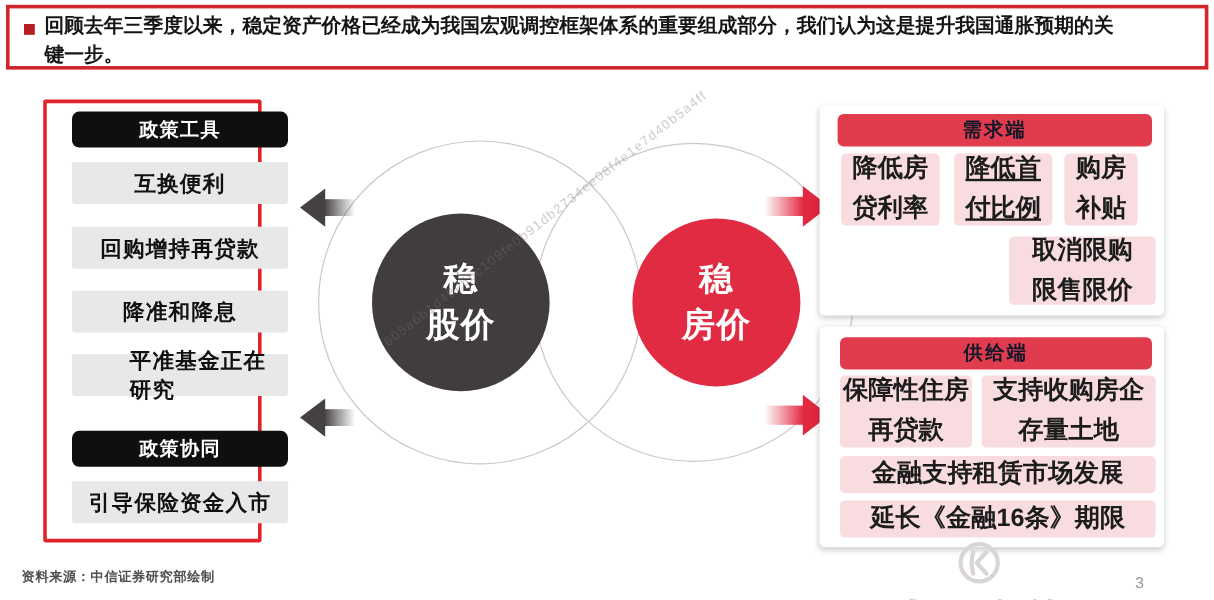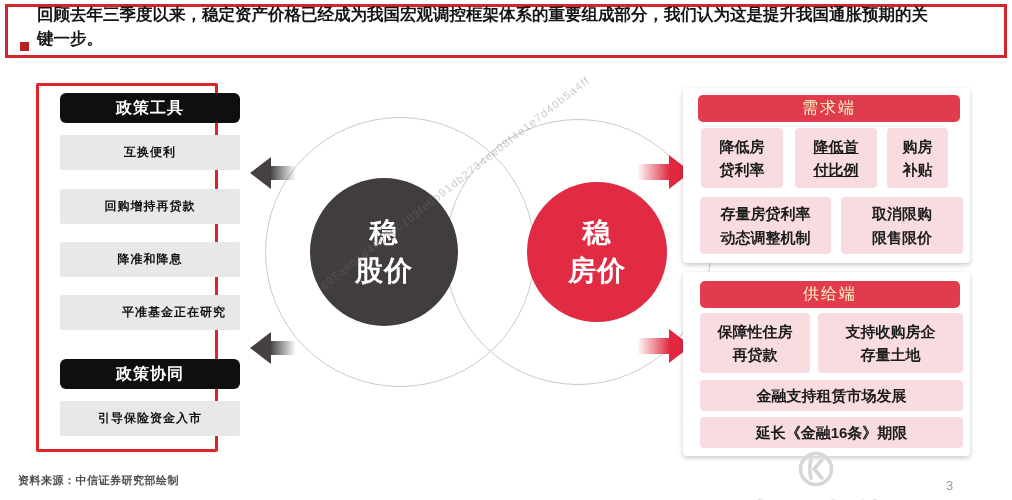--- a/index.html
+++ b/index.html
@@ -1,33 +1,33 @@
 <!DOCTYPE html>
 <html><head>
 <meta charset="utf-8">
 <style>
   * { margin:0; padding:0; box-sizing:border-box; }
   body { background:#ffffff; font-family:"Liberation Sans","DejaVu Sans",sans-serif; }
   .stage { position:relative; width:1012px; height:500px; background:#ffffff; overflow:hidden; }
 
   
   .banner { position:absolute; left:5px; top:4px; width:1002px; height:54px;
-            border:3px solid #d0262c; background:#ffffff; display:flex; align-items:flex-end;
+            border:3px solid #d0262c; background:#ffffff; display:flex; align-items:flex-start;
             padding:4px 12px 4px 10px; z-index:6; }
   .banner .bullet { width:9px; height:9px; background:#b61f24; margin:9px 8px 0 2px; flex:0 0 auto; }
   .banner p { font-size:16.5px; font-weight:700; color:#151515; line-height:1.45; white-space:pre-line; }
 
   
   .left-panel { position:absolute; left:36px; top:83px; width:182px; height:369px;
                 border:3px solid #df2429; background:#ffffff; border-radius:2px; z-index:5; }
   .black-header { position:absolute; left:21px; width:180px; height:30px; background:#0f0f0f;
                   color:#ffffff; font-size:16px; font-weight:700; border-radius:6px;
                   display:flex; align-items:center; justify-content:center; letter-spacing:1px; }
   .gray-item { position:absolute; left:21px; width:180px; height:35px; background:#e9e8e8;
-               color:#111111; font-size:12px; font-weight:700; border-radius:2px;
+               color:#111111; font-size:18px; font-weight:700; border-radius:2px;
                display:flex; align-items:center; justify-content:center; letter-spacing:1px; }
 
   
   .outline-circle { position:absolute; border:1.5px solid #c9c9c9; border-radius:50%; background:transparent; z-index:1; }
   .oc1 { left:265px; top:117px; width:270px; height:270px; }
   .oc2 { left:445px; top:119px; width:266px; height:266px; }
   .fill-circle { position:absolute; border-radius:50%; display:flex; align-items:center; justify-content:center;
                  color:#ffffff; font-size:28px; font-weight:700; text-align:center; line-height:1.35;
                  white-space:pre-line; z-index:2; letter-spacing:1px; }
   .dark-circle { left:310px; top:178px; width:148px; height:148px; background:#413d3f; }
@@ -37,24 +37,24 @@
                   font-size:11px; letter-spacing:1.2px; color:rgba(125,112,100,0.38);
                   white-space:nowrap; z-index:3; }
 
   .arrow { position:absolute; z-index:2; }
 
   
   .card { position:absolute; left:683px; width:287px; background:#ffffff; border-radius:4px;
           box-shadow:0 2px 5px rgba(0,0,0,0.22); z-index:4; }
   .card-demand { top:88px; height:175px; }
   .card-supply { top:272px; height:184px; }
-  .red-header { position:absolute; height:27px; background:#e13c4e; color:#fef9c3; font-size:16px;
-                font-weight:400; border-radius:5px; display:flex; align-items:center; justify-content:center;
+  .red-header { position:absolute; height:27px; background:#e13c4e; color:#0f172a; font-size:16px;
+                font-weight:700; border-radius:5px; display:flex; align-items:center; justify-content:center;
                 letter-spacing:2px; }
-  .pink-box { position:absolute; background:#f8dce0; color:#1c1c1c; font-size:15px; font-weight:700;
+  .pink-box { position:absolute; background:#f8dce0; color:#1c1c1c; font-size:21px; font-weight:700;
               border-radius:4px; display:flex; align-items:center; justify-content:center;
               text-align:center; line-height:1.55; white-space:pre-line; }
 
   
   .source { position:absolute; left:18px; top:473px; font-size:11px; font-weight:700; color:#4f4f4f;
             letter-spacing:0.5px; z-index:6; }
   .site-mark { position:absolute; left:714px; top:450px; display:flex; align-items:center; gap:8px; z-index:6;flex-direction:column; }
   .site-mark .wm-text { font-size:27px; font-weight:700; letter-spacing:2px; color:#e3e0de;
                         text-shadow:-1px -1px 0 #cfccca, 1px 1px 0 #ffffff; }
   .page-num { position:absolute; left:946px; top:478px; font-size:13px; color:#9b9b9b; z-index:6; }
@@ -119,22 +119,20 @@
   </svg>
 
   <div class="card card-demand">
     <div class="red-header" style="left:15px; top:7px; width:262px;">需求端</div>
     <div class="pink-box" style="left:18px;  top:40px; width:82px;  height:60px;">降低房
 贷利率</div>
     <div class="pink-box" style="left:112px; top:40px; width:82px;  height:60px;text-decoration:underline;">降低首
 付比例</div>
     <div class="pink-box" style="left:204px; top:40px; width:61px;  height:60px;">购房
 补贴</div>
-    <div class="pink-box" style="left:17px;  top:109px; width:131px; height:57px;">存量房贷利率
-动态调整机制</div>
     <div class="pink-box" style="left:158px; top:109px; width:122px; height:57px;">取消限购
 限售限价</div>
   </div>
 
   <div class="card card-supply">
     <div class="red-header" style="left:17px; top:9px; width:260px;">供给端</div>
     <div class="pink-box" style="left:17px;  top:41px;  width:110px; height:60px;">保障性住房
 再贷款</div>
     <div class="pink-box" style="left:135px; top:41px;  width:145px; height:60px;">支持收购房企
 存量土地</div>

